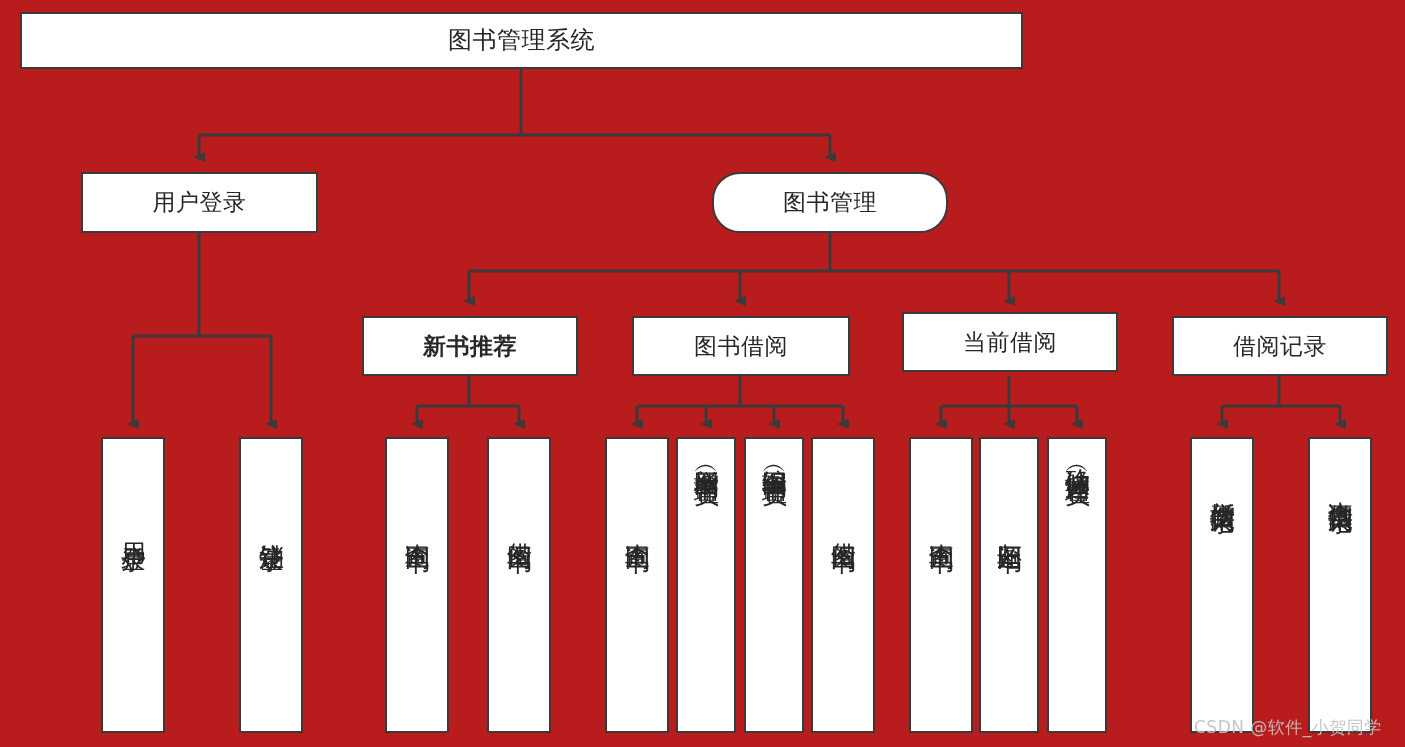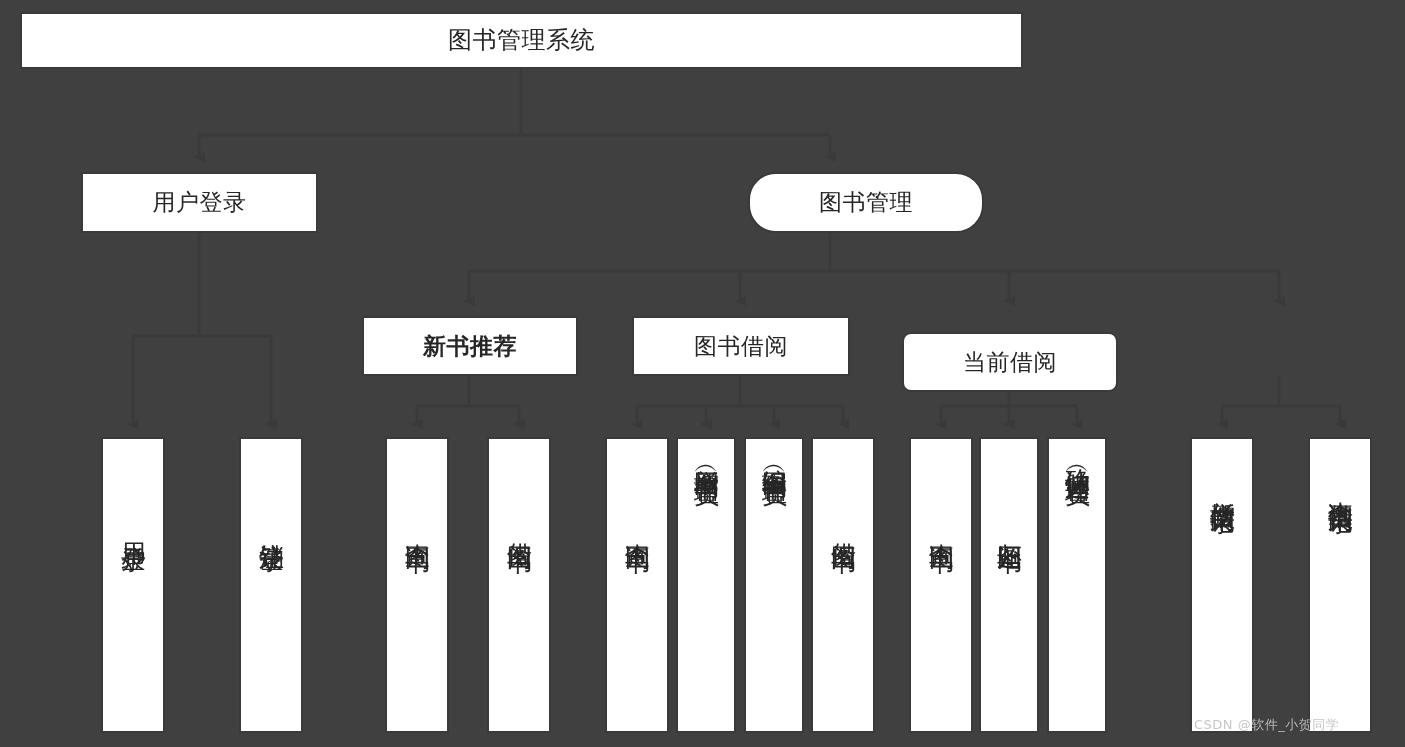--- a/index.html
+++ b/index.html
@@ -7,21 +7,21 @@
     padding: 0;
     background: #ffffff;
   }
   body {
     font-family: "DejaVu Sans", "Liberation Sans", sans-serif;
   }
   #canvas {
     position: relative;
     width: 1405px;
     height: 747px;
-    background: #404040;
+    background: #b91c1c;
     overflow: hidden;
   }
   svg.wires {
     position: absolute;
     left: 0;
     top: 0;
     width: 1405px;
     height: 747px;
     pointer-events: none;
   }
@@ -56,21 +56,21 @@
     line-height: 1.04;
     letter-spacing: 2px;
     white-space: nowrap;
   }
   .node.root .label {
     font-size: 24px;
   }
   .watermark {
     position: absolute;
     color: #c2c2c2;
-    font-size: 13px;
+    font-size: 17px;
     letter-spacing: 0.5px;
     white-space: nowrap;
     opacity: 0.92;
   }
 </style>
 </head>
 <body>
 
 <div id="canvas">
 
@@ -124,32 +124,35 @@
     </g>
   </svg>
 
   <div class="node horizontal root" style="left:20px; top:12px; width:1003px; height:57px;">
     <span class="label">图书管理系统</span>
   </div>
 
   <div class="node horizontal" style="left:81px; top:172px; width:237px; height:61px;">
     <span class="label">用户登录</span>
   </div>
-  <div class="node horizontal" style="left:748px; top:172px; width:236px; height:61px;border-radius:28px;">
+  <div class="node horizontal" style="left:712px; top:172px; width:236px; height:61px;border-radius:28px;">
     <span class="label">图书管理</span>
   </div>
 
   <div class="node horizontal" style="left:362px; top:316px; width:216px; height:60px;font-weight:bold;">
     <span class="label">新书推荐</span>
   </div>
   <div class="node horizontal" style="left:632px; top:316px; width:218px; height:60px;justify-content:center;">
     <span class="label">图书借阅</span>
   </div>
-  <div class="node horizontal" style="left:902px; top:332px; width:216px; height:60px;border-radius:9px;">
+  <div class="node horizontal" style="left:902px; top:312px; width:216px; height:60px;">
     <span class="label">当前借阅</span>
+  </div>
+  <div class="node horizontal" style="left:1172px; top:316px; width:216px; height:60px;">
+    <span class="label">借阅记录</span>
   </div>
 
   <div class="node vertical" style="left:101px; top:437px; width:64px; height:296px; padding-top:84px;">
     <span class="label">用户登录</span>
   </div>
   <div class="node vertical" style="left:239px; top:437px; width:64px; height:296px; padding-top:84px;">
     <span class="label">注销登录</span>
   </div>
 
   <div class="node vertical" style="left:385px; top:437px; width:64px; height:296px; padding-top:84px;">

